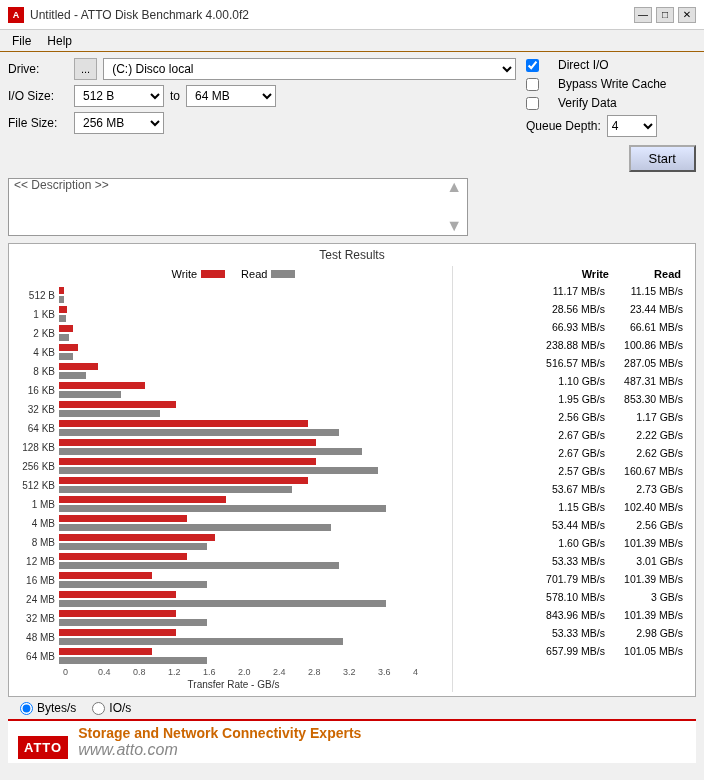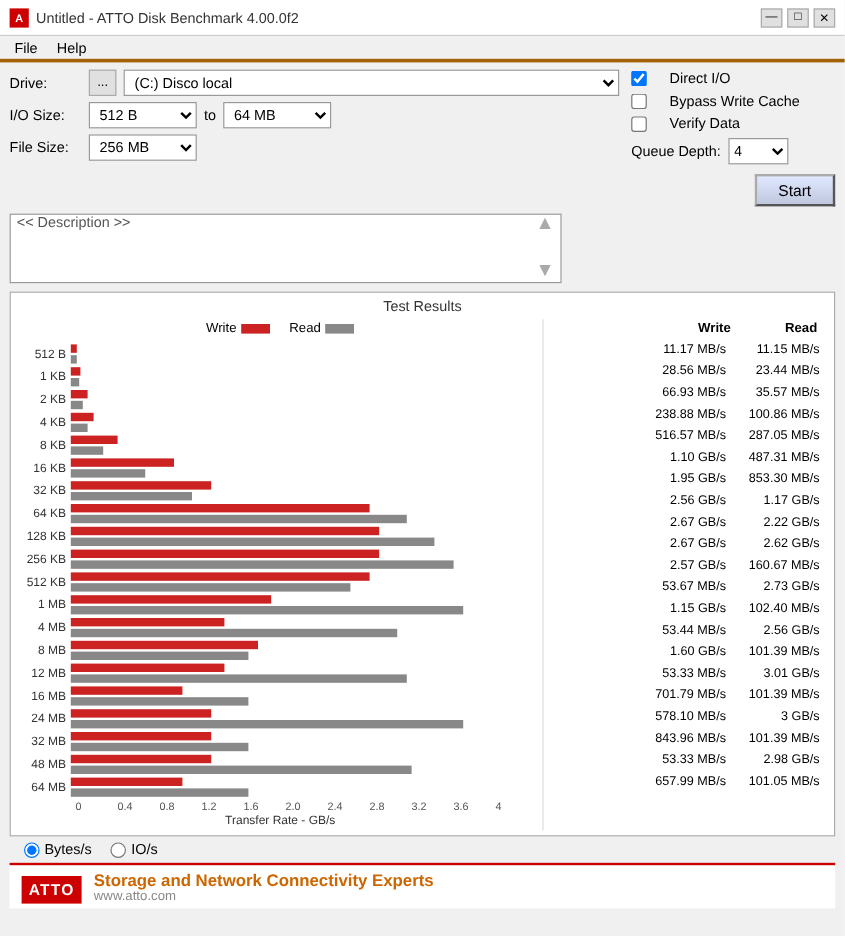--- a/index.html
+++ b/index.html
@@ -54,21 +54,21 @@
       display: flex;
       align-items: center;
       justify-content: center;
     }
     .menu-bar {
       background: #f0f0f0;
       height: 22px;
       display: flex;
       align-items: center;
       padding: 0 4px;
-      border-bottom: 3px solid #a16207;
+      border-bottom: 1px solid #a16207;
     }
     .menu-item {
       padding: 2px 8px;
       cursor: pointer;
       font-size: 12px;
     }
     .form-row {
       display: flex;
       align-items: center;
       margin-bottom: 5px;
@@ -270,22 +270,23 @@
       font-size: 13px;
       padding: 4px 6px;
       letter-spacing: 1px;
     }
     .banner-text {
       color: #cc6600;
       font-size: 14px;
       font-weight: bold;
     }
     .banner-sub {
-      font-size: 11px;
+      font-size: 16px;
       color: #888;
+      font-style: italic;
     }
     .top-section {
       padding: 6px 8px 2px 8px;
       display: flex;
       gap: 10px;
     }
     .top-left {
       flex: 1;
     }
     .top-right {
@@ -574,21 +575,21 @@
             <div class="data-cell">11.15 MB/s</div>
           </div>
           <div class="data-row">
             <div style="width: 60px; font-size: 10.5px;"></div>
             <div class="data-cell">28.56 MB/s</div>
             <div class="data-cell">23.44 MB/s</div>
           </div>
           <div class="data-row">
             <div style="width: 60px; font-size: 10.5px;"></div>
             <div class="data-cell">66.93 MB/s</div>
-            <div class="data-cell">35.57 MB/s</div>
+            <div class="data-cell">66.61 MB/s</div>
           </div>
           <div class="data-row">
             <div style="width: 60px; font-size: 10.5px;"></div>
             <div class="data-cell">238.88 MB/s</div>
             <div class="data-cell">100.86 MB/s</div>
           </div>
           <div class="data-row">
             <div style="width: 60px; font-size: 10.5px;"></div>
             <div class="data-cell">516.57 MB/s</div>
             <div class="data-cell">287.05 MB/s</div>

